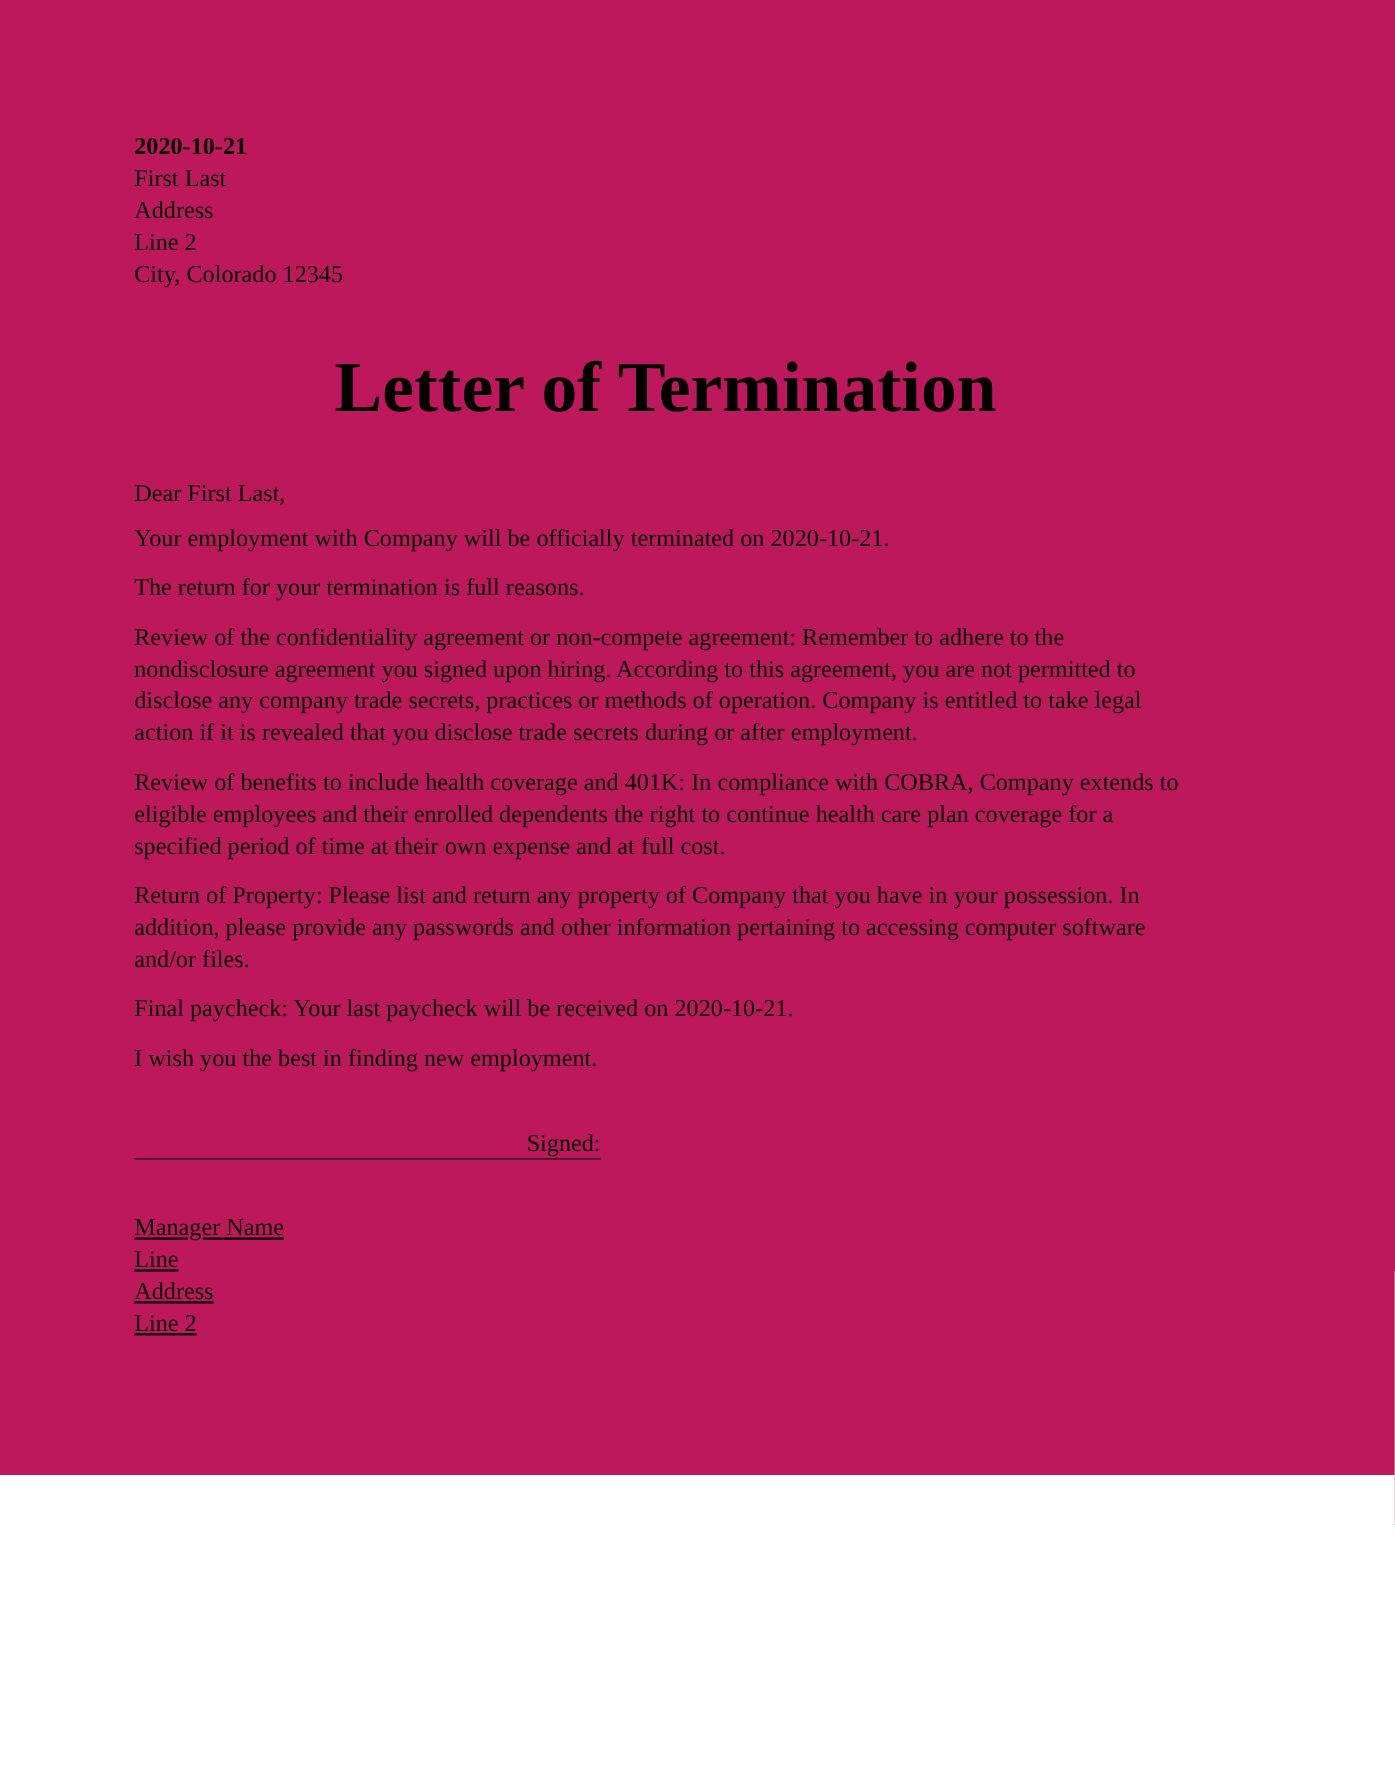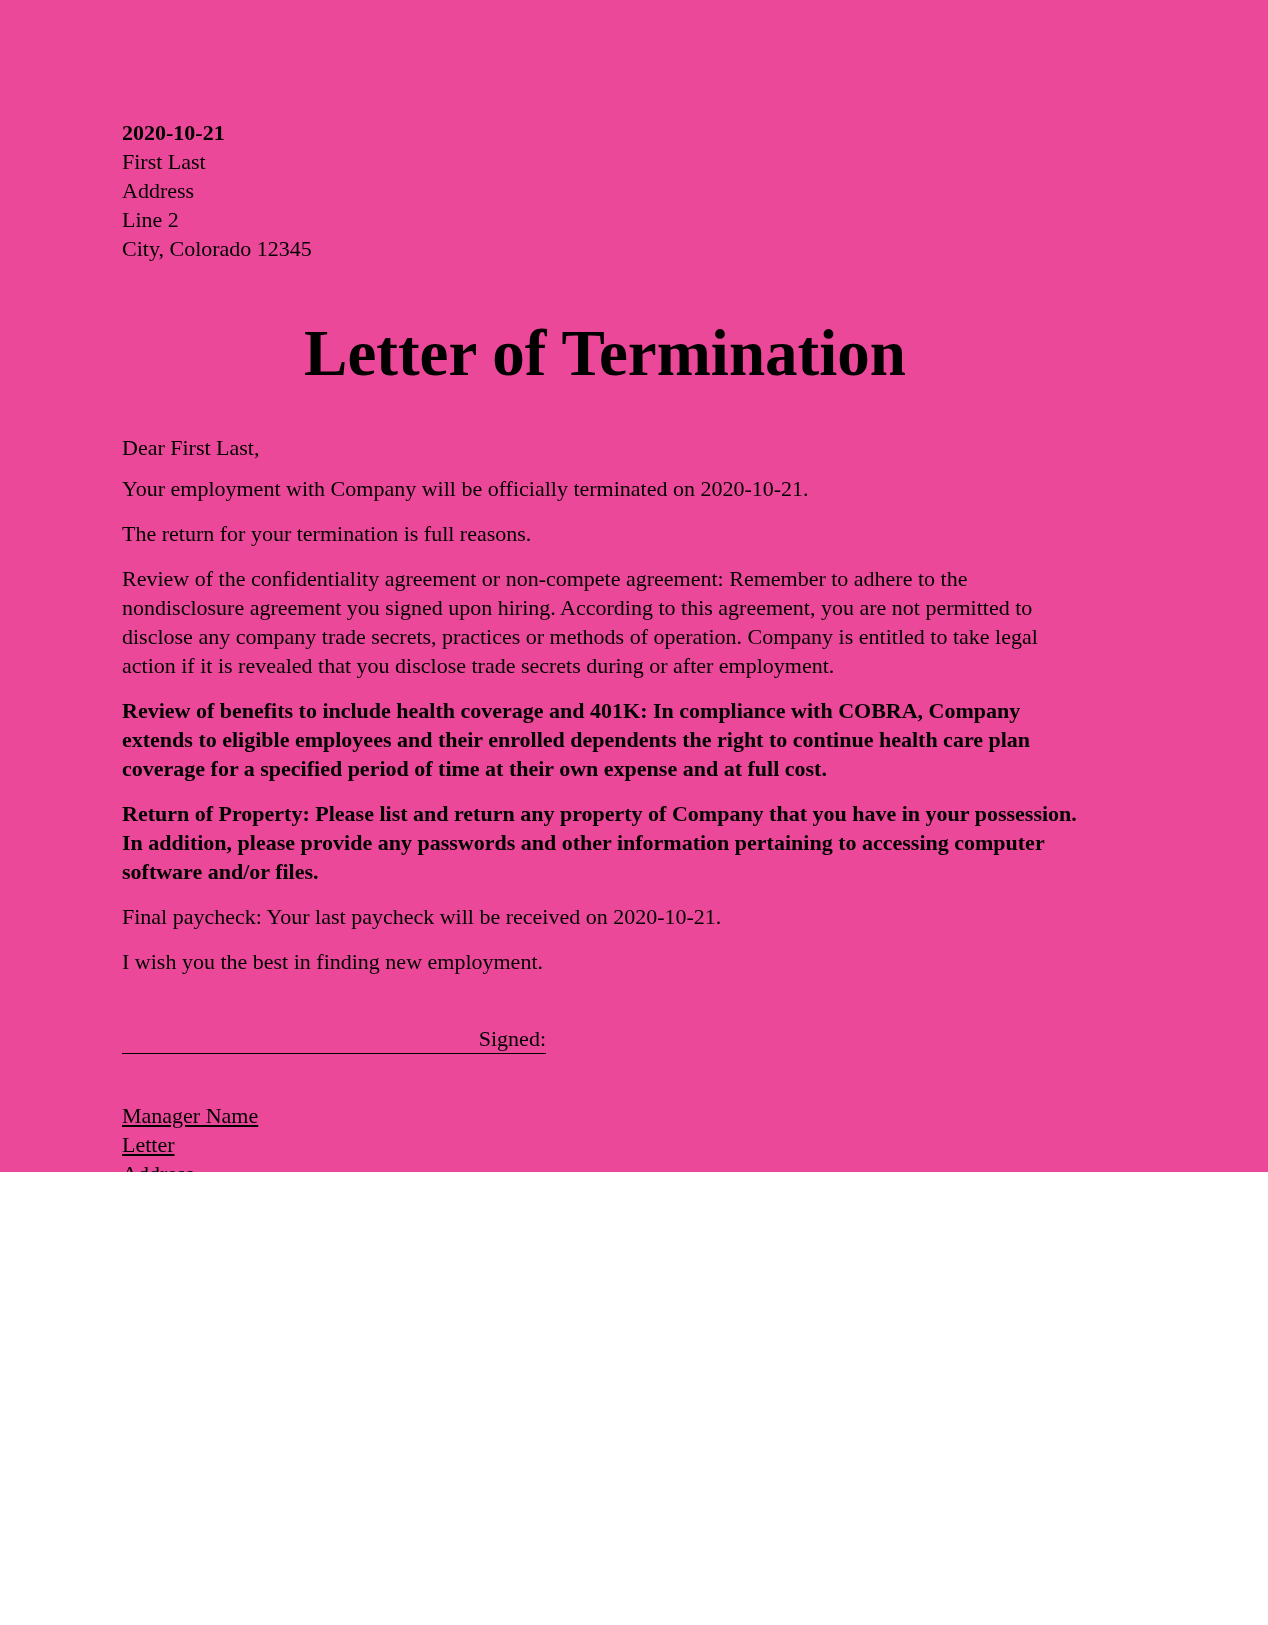--- a/index.html
+++ b/index.html
@@ -3,23 +3,23 @@
 <meta charset="utf-8">
 <style>
   html, body {
     margin: 0;
     padding: 0;
     background: #ffffff;
   }
   .page {
     position: relative;
     width: 1268px;
-    height: 1172px;
+    height: 1341px;
     box-sizing: border-box;
-    background: #ec4899;
+    background: #be185d;
     color: #000000;
     font-family: "Liberation Serif", serif;
     font-size: 22px;
     line-height: 29px;
     padding: 118px 180px 0 122px;
     overflow: hidden;
   }
   .addr-block div {
     white-space: pre;
   }
@@ -34,21 +34,20 @@
     text-align: center;
     margin: 58px 0 48px 0;
   }
   p.body-par {
     margin: 0 0 16px 0;
   }
   p.greeting {
     margin: 0 0 12px 0;
   }
   p.gap-before {
-    font-weight: bold;
   }
   .signature-row {
     display: flex;
     justify-content: space-between;
     margin-top: 48px;
     text-align: right;
   }
   .sig-field {
     border-bottom: 1.5px solid #000;
     height: 29px;
@@ -89,18 +88,18 @@
   <p class="body-par">I wish you the best in finding new employment.</p>
 
   <div class="signature-row">
     <div class="sig-field signed">
       <span>Signed:</span>
     </div>
   </div>
 
   <div class="manager-block">
     <div>Manager Name</div>
-    <div>Letter</div>
+    <div>Line</div>
     <div>Address</div>
     <div>Line 2</div>
   </div>
 
 </div>
 
 </body></html>

